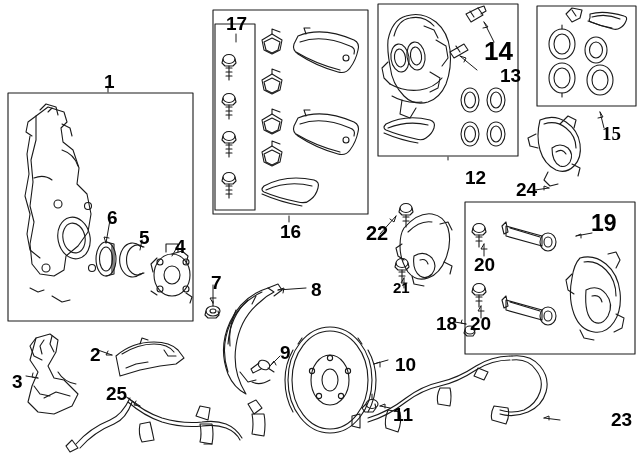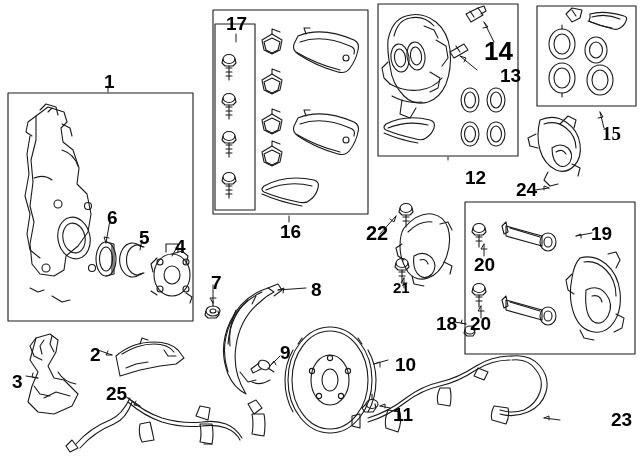--- a/index.html
+++ b/index.html
@@ -430,21 +430,21 @@
 <div class="num" style="left:280px;top:343px;font-size:19px;">9</div>
 <div class="num" style="left:395px;top:355px;font-size:19px;">10</div>
 <div class="num" style="left:393px;top:405px;font-size:19px;">11</div>
 <div class="num" style="left:440px;top:168px;font-size:19px;margin-left:25px;">12</div>
 <div class="num" style="left:500px;top:66px;font-size:19px;">13</div>
 <div class="num" style="left:484px;top:38px;font-size:26px;">14</div>
 <div class="num" style="left:602px;top:124px;font-size:19px;font-family:Liberation Serif, serif;">15</div>
 <div class="num" style="left:280px;top:222px;font-size:19px;">16</div>
 <div class="num" style="left:226px;top:14px;font-size:19px;text-align:right;">17</div>
 <div class="num" style="left:436px;top:314px;font-size:19px;">18</div>
-<div class="num" style="left:591px;top:224px;font-size:19px;">19</div>
+<div class="num" style="left:591px;top:212px;font-size:23px;">19</div>
 <div class="num" style="left:474px;top:255px;font-size:19px;">20</div>
 <div class="num" style="left:470px;top:314px;font-size:19px;">20</div>
 <div class="num" style="left:393px;top:280px;font-size:15px;">21</div>
 <div class="num" style="left:366px;top:223px;font-size:20px;">22</div>
 <div class="num" style="left:563px;top:410px;font-size:19px;margin-left:48px;">23</div>
 <div class="num" style="left:516px;top:180px;font-size:19px;">24</div>
 <div class="num" style="left:106px;top:384px;font-size:19px;">25</div>
 
 </div>
 

